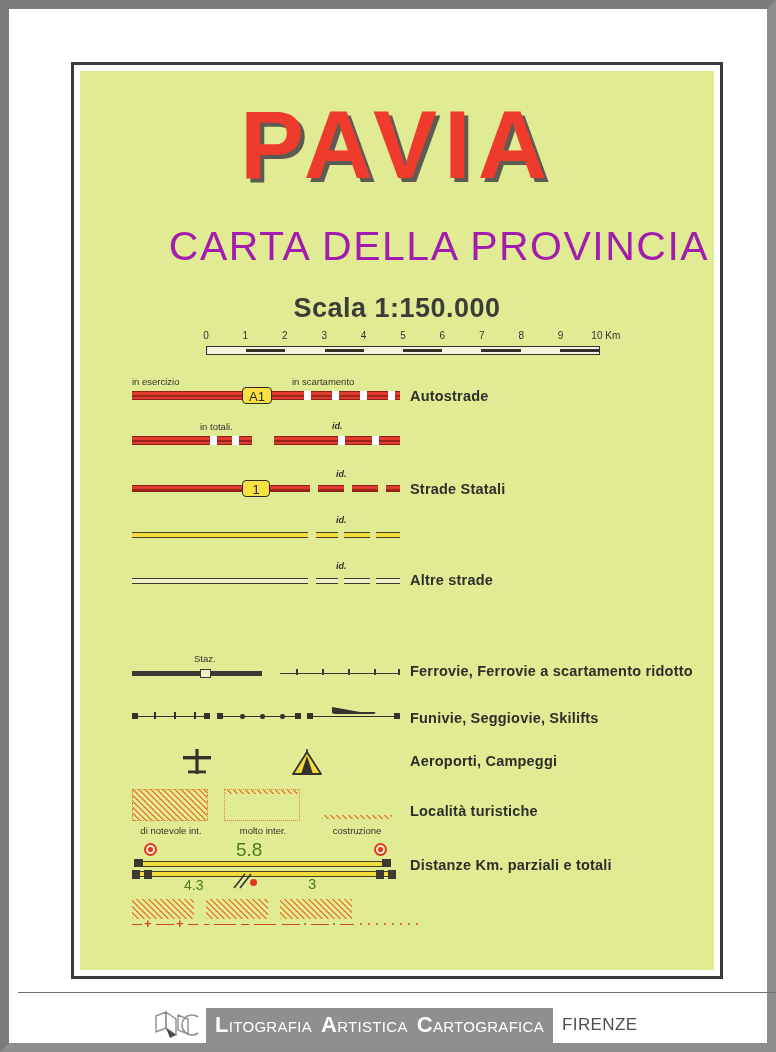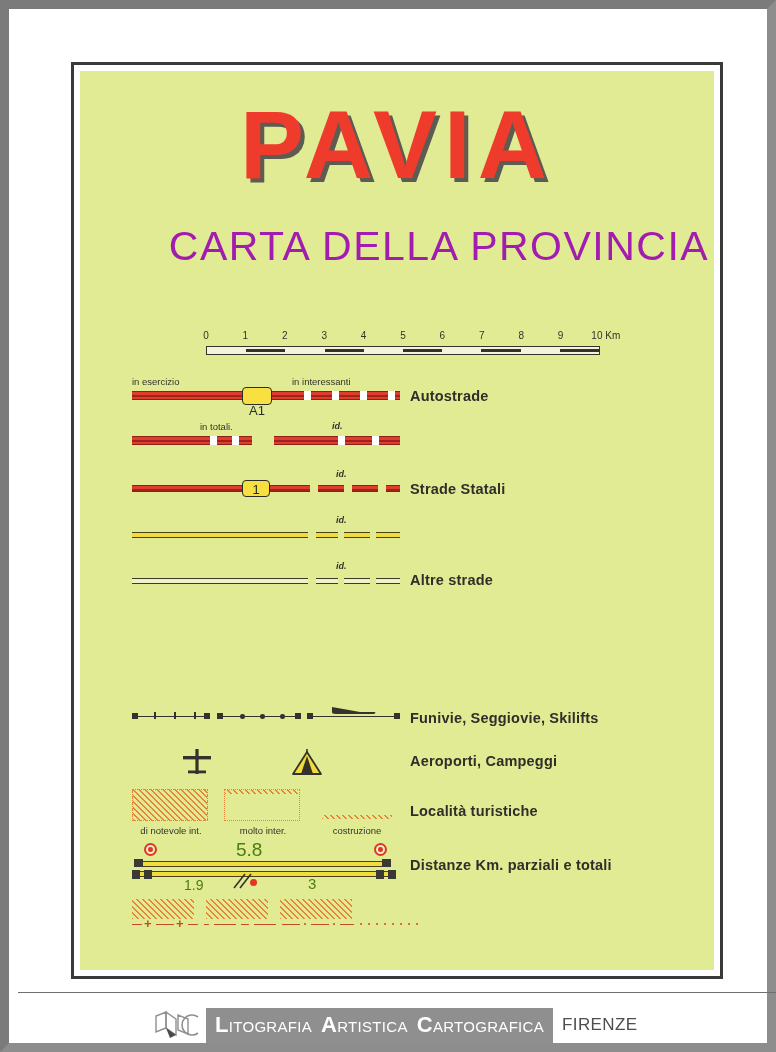--- a/index.html
+++ b/index.html
@@ -388,20 +388,21 @@
 </head>
 <body>
 
 <div id="page">
 
   <div id="cover">
     <div id="cover-inner">
 
       <div id="title-main">PAVIA</div>
       <div id="title-sub">CARTA DELLA PROVINCIA</div>
+      <div id="scale-label">Scala 1:150.000</div>
 
       <div id="scalebar-wrap">
         <div id="scalebar-ticks">
           <span class="sb-tick" style="left:0%">0</span>
           <span class="sb-tick" style="left:10%">1</span>
           <span class="sb-tick" style="left:20%">2</span>
           <span class="sb-tick" style="left:30%">3</span>
           <span class="sb-tick" style="left:40%">4</span>
           <span class="sb-tick" style="left:50%">5</span>
           <span class="sb-tick" style="left:60%">6</span>
@@ -415,23 +416,23 @@
           <div class="sb-seg" style="left:30%; width:10%"></div>
           <div class="sb-seg" style="left:50%; width:10%"></div>
           <div class="sb-seg" style="left:70%; width:10%"></div>
           <div class="sb-seg" style="left:90%; width:10%"></div>
         </div>
       </div>
 
       <div class="row" style="top:303px">
         <div class="sym">
           <span class="note" style="left:0px; top:2px">in esercizio</span>
-          <span class="note" style="left:160px; top:2px">in interessanti</span>
+          <span class="note" style="left:160px; top:2px">in scartamento</span>
           <div class="hw" style="left:0px; top:17px; width:128px"></div>
-          <div class="shield" style="left:110px; top:13px; width:30px; height:17px; padding-top:16px">A1</div>
+          <div class="shield" style="left:110px; top:13px; width:30px; height:17px; padding-top:2px">A1</div>
           <div class="hw" style="left:140px; top:17px; width:128px"></div>
           <div class="gap" style="left:172px; top:17px"></div>
           <div class="gap" style="left:200px; top:17px"></div>
           <div class="gap" style="left:228px; top:17px"></div>
           <div class="gap" style="left:256px; top:17px"></div>
         </div>
         <div class="lbl">Autostrade</div>
       </div>
 
       <div class="row" style="top:348px">
@@ -475,20 +476,34 @@
           <span class="note it" style="left:204px; top:3px">id.</span>
           <div class="wr" style="left:0px; top:20px; width:176px"></div>
           <div class="wr" style="left:184px; top:20px; width:22px"></div>
           <div class="wr" style="left:212px; top:20px; width:26px"></div>
           <div class="wr" style="left:244px; top:20px; width:24px"></div>
         </div>
         <div class="lbl">Altre strade</div>
       </div>
 
 
+      <div class="row" style="top:578px">
+        <div class="sym">
+          <span class="note" style="left:62px; top:4px">Staz.</span>
+          <div class="rail" style="left:0px; top:22px; width:130px"></div>
+          <div class="stazbox" style="left:68px; top:20px"></div>
+          <div class="railthin" style="left:148px; top:24px; width:120px"></div>
+          <div class="railtick" style="left:164px; top:20px"></div>
+          <div class="railtick" style="left:190px; top:20px"></div>
+          <div class="railtick" style="left:216px; top:20px"></div>
+          <div class="railtick" style="left:242px; top:20px"></div>
+          <div class="railtick" style="left:266px; top:20px"></div>
+        </div>
+        <div class="lbl">Ferrovie, Ferrovie a scartamento ridotto</div>
+      </div>
 
       <div class="row" style="top:625px">
         <div class="sym">
 
           <div class="cabline" style="left:3px; top:20px; width:72px"></div>
           <div class="cabsq" style="left:0px; top:17px"></div>
           <div class="cabsq" style="left:72px; top:17px"></div>
           <div class="cabtick" style="left:22px; top:16px"></div>
           <div class="cabtick" style="left:42px; top:16px"></div>
           <div class="cabtick" style="left:62px; top:16px"></div>
@@ -556,21 +571,21 @@
           <div class="redcircle" style="left:12px;  top:4px"></div>
           <div class="redcircle" style="left:242px; top:4px"></div>
 
           <svg width="22" height="20" viewBox="0 0 22 20" style="position:absolute; left:100px; top:32px">
             <path d="M2 17 L13 3" stroke="#33332c" stroke-width="1.6"></path>
             <path d="M8 17 L19 3" stroke="#33332c" stroke-width="1.6"></path>
           </svg>
           <div class="reddot" style="left:118px; top:40px"></div>
 
           <span class="distnum" style="left:104px; top:0px;  font-size:19px">5.8</span>
-          <span class="distnum" style="left:52px;  top:38px; font-size:14px">1.9</span>
+          <span class="distnum" style="left:52px;  top:38px; font-size:14px">4.3</span>
           <span class="distnum" style="left:176px; top:36px; font-size:15px">3</span>
         </div>
         <div class="lbl" style="top:18px">Distanze Km. parziali e totali</div>
       </div>
 
       <div class="row" style="top:822px; height:50px">
         <div class="sym" style="height:50px">
           <div class="hatchstrip" style="left:0px;   top:6px; width:62px; height:20px"></div>
           <div class="hatchstrip" style="left:74px;  top:6px; width:62px; height:20px"></div>
           <div class="hatchstrip" style="left:148px; top:6px; width:72px; height:20px"></div>

